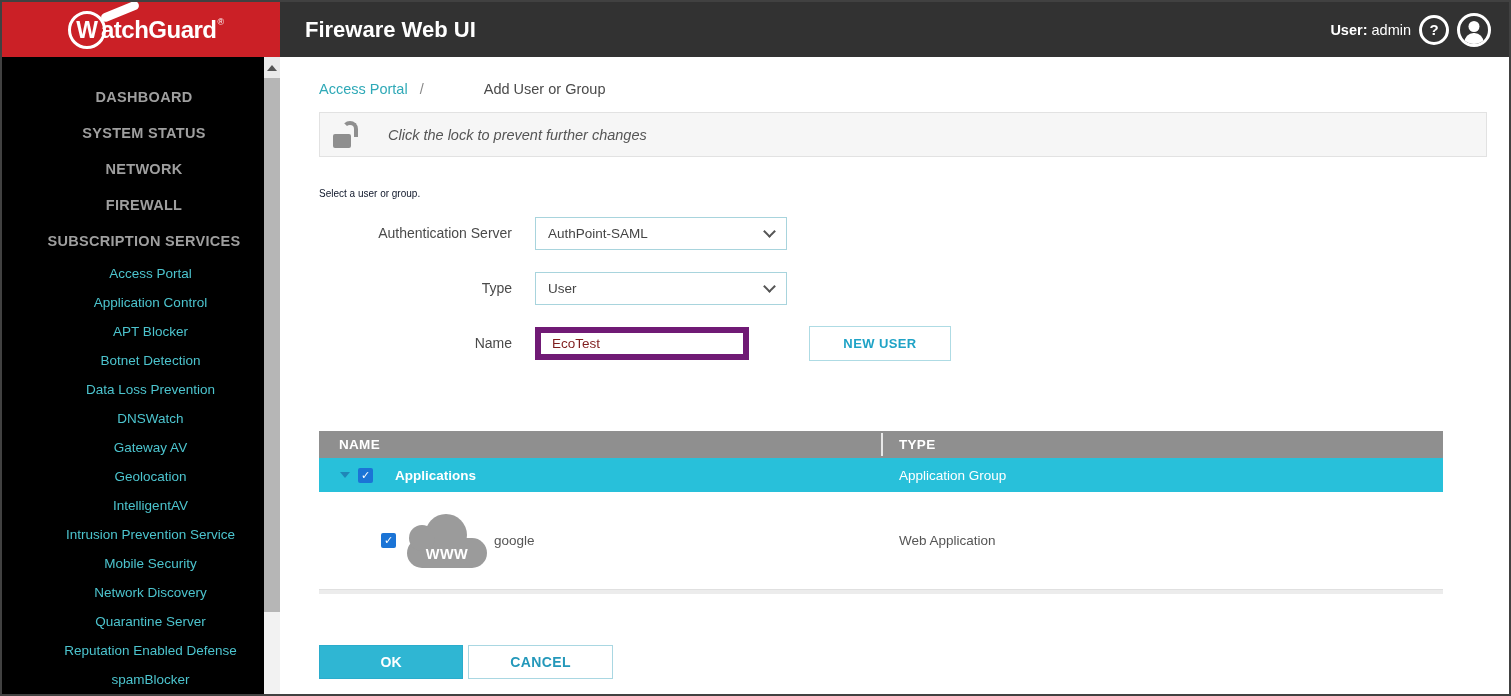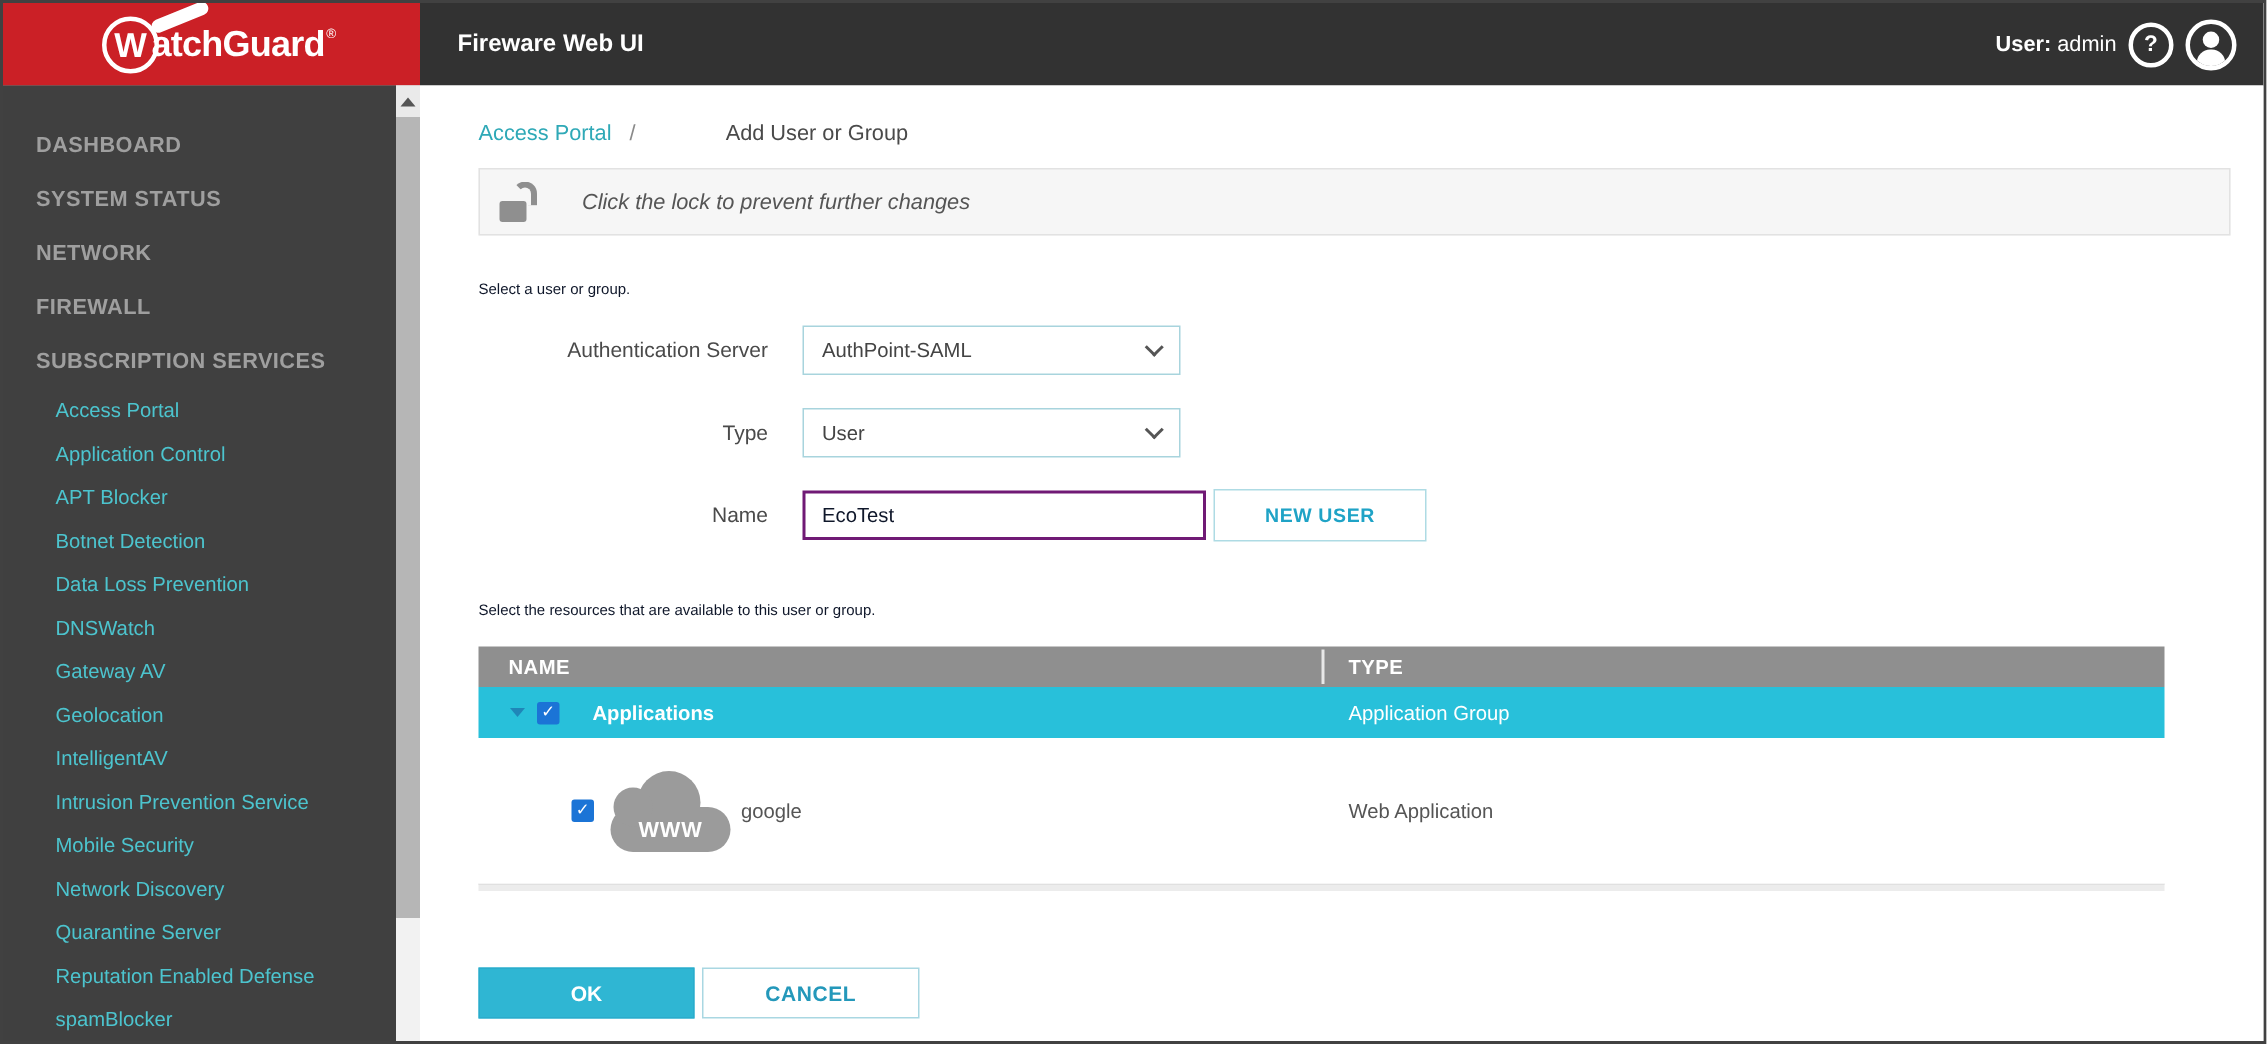--- a/index.html
+++ b/index.html
@@ -11,31 +11,31 @@
   }
 
   
   #header { position:absolute; left:0; top:0; width:100%; height:55px; background:#323232; }
   #brand-block { position:absolute; left:0; top:0; width:278px; height:55px; background:#cb2026; }
   .logo { position:absolute; left:66px; top:8px; display:flex; align-items:center; height:40px; }
   .logo-swoosh { position:absolute; left:32px; top:-3px; width:40px; height:9px; background:#fff; border-radius:5px; transform:rotate(-22deg); }
   .logo-circle { width:38px; height:38px; border:3px solid #fff; border-radius:50%; display:flex; align-items:center; justify-content:center; color:#fff; font-size:23px; font-weight:bold; position:relative; z-index:2; }
   .logo-rest { color:#fff; font-size:24px; font-weight:600; margin-left:-5px; letter-spacing:-0.5px; }
   .logo-reg { color:#fff; font-size:9px; vertical-align:top; margin-left:1px; position:relative; top:-8px; }
-  #app-title { position:absolute; left:303px; top:0; line-height:55px; color:#fff; font-size:16px; font-weight:600; }
+  #app-title { position:absolute; left:303px; top:0; line-height:55px; color:#fff; font-size:22px; font-weight:600; }
   #header-right { position:absolute; right:18px; top:0; height:55px; display:flex; align-items:center; gap:8px; }
   #user-text { color:#fff; font-size:14.5px; }
   #user-text b { font-weight:bold; }
   .help-circle { width:30px; height:30px; border:3px solid #fff; border-radius:50%; display:flex; align-items:center; justify-content:center; color:#fff; font-size:15px; font-weight:bold; cursor:pointer; }
   .avatar-circle { width:34px; height:34px; border:3px solid #fff; border-radius:50%; position:relative; overflow:hidden; cursor:pointer; }
   .avatar-circle::before { content:""; position:absolute; width:11px; height:11px; border-radius:50%; background:#fff; left:50%; top:5px; transform:translateX(-50%); }
   .avatar-circle::after { content:""; position:absolute; width:19px; height:12px; border-radius:9px 9px 0 0; background:#fff; left:50%; bottom:-1px; transform:translateX(-50%); }
 
   
-  #sidebar { position:absolute; left:0; top:55px; width:262px; bottom:0; background:#404040; padding-top:22px; }
+  #sidebar { position:absolute; left:0; top:55px; width:262px; bottom:0; background:#000000; padding-top:22px;text-align:center; }
   .nav-top { height:36px; line-height:36px; padding-left:22px; color:#9f9f9f; font-size:14.5px; font-weight:bold; letter-spacing:0.3px; cursor:pointer; white-space:nowrap; }
   .nav-sub { height:29px; line-height:29px; padding-left:35px; color:#4cc4ce; font-size:13.5px; cursor:pointer; white-space:nowrap; }
 
   
   #side-scrollbar { position:absolute; left:262px; top:55px; width:16px; bottom:0; background:#f2f2f2; }
   #sb-up { position:absolute; left:0; top:0; width:16px; height:21px; background:#eaeaea; display:flex; align-items:center; justify-content:center; cursor:pointer; }
   #sb-up::after { content:""; border-left:5px solid transparent; border-right:5px solid transparent; border-bottom:6px solid #555; }
   #sb-thumb { position:absolute; left:0; top:21px; width:16px; height:534px; background:#b6b6b6; cursor:pointer; }
 
   
@@ -54,21 +54,21 @@
   #lock-text { font-style:italic; color:#555; font-size:14.5px; }
 
   .section-label { position:absolute; left:39px; color:#0f172a; font-size:10px; }
   #select-user-label { top:131px; }
   #select-resources-label { top:345px; }
 
   .form-label { position:absolute; left:39px; width:193px; text-align:right; color:#4a4a4a; font-size:14px; line-height:33px; }
   .select-box { position:absolute; left:255px; width:252px; height:33px; border:1px solid #a8d4dd; background:#fff; display:flex; align-items:center; padding:0 12px; cursor:pointer; }
   .select-box .sel-value { color:#444; font-size:13.5px; flex:1; }
   .chev { width:9px; height:9px; border-right:2px solid #555; border-bottom:2px solid #555; transform:rotate(45deg); margin-top:-4px; flex:0 0 auto; }
-  .text-input { position:absolute; left:255px; width:269px; height:33px; border:2px solid #701a75; padding:0 11px; color:#0f172a; font-size:13.5px; font-family:"Liberation Sans",sans-serif; outline:none; }
+  .text-input { position:absolute; left:255px; width:214px; height:33px; border:6px solid #701a75; padding:0 11px; color:#7f1d1d; font-size:13.5px; font-family:"Liberation Sans",sans-serif; outline:none; }
   #new-user-btn { position:absolute; left:529px; top:269px; width:142px; height:35px; background:#fff; border:1px solid #aedbe4; color:#1fa3c6; font-size:13px; font-weight:bold; letter-spacing:0.4px; display:flex; align-items:center; justify-content:center; cursor:pointer; }
 
   
   #res-table { position:absolute; left:39px; top:374px; width:1124px; }
   #res-head { position:relative; height:27px; background:#8f8f8f; display:flex; align-items:center; }
   .col-name-head { padding-left:20px; color:#fff; font-size:13.5px; font-weight:bold; letter-spacing:0.3px; }
   .col-divider { position:absolute; left:562px; top:2px; bottom:2px; width:2px; background:#e8e8e8; }
   .col-type-head { position:absolute; left:580px; color:#fff; font-size:13.5px; font-weight:bold; letter-spacing:0.3px; }
 
   .res-row-group { position:relative; height:34px; background:#28c0da; display:flex; align-items:center; cursor:pointer; }
@@ -174,21 +174,20 @@
     <div class="form-label" style="top:215px">Type</div>
     <div class="select-box" style="top:215px">
       <span class="sel-value">User</span>
       <span class="chev"></span>
     </div>
 
     <div class="form-label" style="top:270px">Name</div>
     <input class="text-input" style="top: 270px;" value="EcoTest">
     <div id="new-user-btn">NEW USER</div>
 
-    <div class="section-label" id="select-resources-label">Select the resources that are available to this user or group.</div>
 
     <div id="res-table">
       <div id="res-head">
         <div class="col-name-head">NAME</div>
         <div class="col-divider"></div>
         <div class="col-type-head">TYPE</div>
       </div>
 
       <div class="res-row-group">
         <div class="tri-expand"></div>

